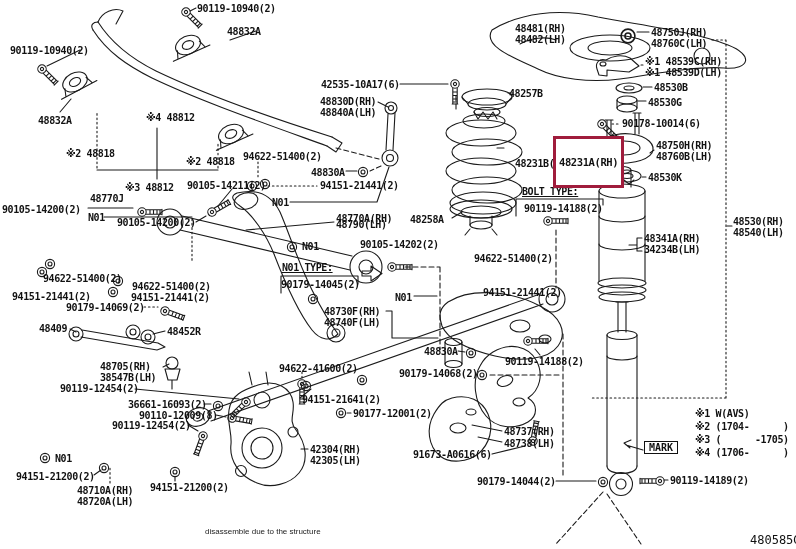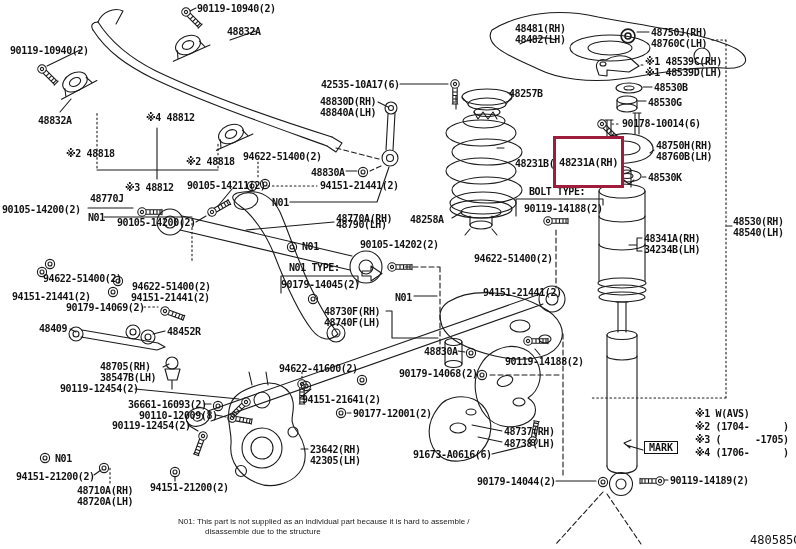--- a/index.html
+++ b/index.html
@@ -4,21 +4,21 @@
 <style>
   html,body{margin:0;padding:0;background:#fff;}
   .stage{position:relative;width:796px;height:549px;background:#fff;overflow:hidden;
          font-family:"DejaVu Sans Mono","DejaVu Sans",monospace;}
   .stage svg{position:absolute;left:0;top:0;z-index:1;}
   .stage svg *{stroke:#1b1b1b;fill:none;stroke-width:1.1;stroke-linecap:round;stroke-linejoin:round;}
   .stage svg .dash{stroke-dasharray:5 3;}
   .stage svg .dot{stroke-dasharray:1.6 2.8;}
   .lbl{position:absolute;z-index:2;font-size:10px;font-weight:bold;color:#111;
        white-space:pre;letter-spacing:-0.4px;line-height:11px;}
-  .lbl.u{padding-left:7px;}
+  .lbl.u{text-decoration:underline;}
   .hlbox{position:absolute;left:505px;top:136px;z-index:3;border:3px solid #a01c3c;
          background:#fff;padding:17px 3px;font-size:10.5px;font-weight:bold;color:#111;
          letter-spacing:-0.4px;white-space:pre;margin-left:48px;}
   .markbox{position:absolute;left:644px;top:441px;z-index:2;border:1.5px solid #111;
            background:#fff;padding:0 4px;font-size:10px;font-weight:bold;color:#111;}
   .note{position:absolute;z-index:2;font-family:"Liberation Sans","DejaVu Sans",sans-serif;
         font-size:8px;color:#222;white-space:pre;}
   .code{position:absolute;z-index:2;font-size:12px;font-weight:normal;color:#111;}
 </style>
 </head>
@@ -319,21 +319,21 @@
 <div class="lbl" style="left:644px;top:233px">48341A(RH)</div>
 <div class="lbl" style="left:644px;top:244px">34234B(LH)</div>
 <div class="lbl" style="left:733px;top:216px">48530(RH)</div>
 <div class="lbl" style="left:733px;top:227px">48540(LH)</div>
 <div class="lbl" style="left:424px;top:346px">48830A</div>
 <div class="lbl" style="left:505px;top:356px">90119-14188(2)</div>
 <div class="lbl" style="left:399px;top:368px">90179-14068(2)</div>
 <div class="lbl" style="left:279px;top:363px">94622-41600(2)</div>
 <div class="lbl" style="left:302px;top:394px">94151-21641(2)</div>
 <div class="lbl" style="left:353px;top:408px">90177-12001(2)</div>
-<div class="lbl" style="left:310px;top:444px">23642(RH)</div>
+<div class="lbl" style="left:310px;top:444px">42304(RH)</div>
 <div class="lbl" style="left:310px;top:455px">42305(LH)</div>
 <div class="lbl" style="left:100px;top:361px">48705(RH)</div>
 <div class="lbl" style="left:100px;top:372px">38547B(LH)</div>
 <div class="lbl" style="left:60px;top:383px">90119-12454(2)</div>
 <div class="lbl" style="left:128px;top:399px">36661-16093(2)</div>
 <div class="lbl" style="left:139px;top:410px">90110-12009(8)</div>
 <div class="lbl" style="left:112px;top:420px">90119-12454(2)</div>
 <div class="lbl" style="left:55px;top:453px">N01</div>
 <div class="lbl" style="left:16px;top:471px">94151-21200(2)</div>
 <div class="lbl" style="left:77px;top:485px">48710A(RH)</div>
@@ -346,18 +346,17 @@
 <div class="lbl" style="left:670px;top:475px">90119-14189(2)</div>
 
 <div class="lbl" style="left:695px;top:408px">※1 W(AVS)</div>
 <div class="lbl" style="left:695px;top:421px">※2 (1704-      )</div>
 <div class="lbl" style="left:695px;top:434px">※3 (      -1705)</div>
 <div class="lbl" style="left:695px;top:447px">※4 (1706-      )</div>
 
 <div class="hlbox">48231A(RH)</div>
 <div class="markbox">MARK</div>
 
-<div class="note" style="left:178px;top:517px">N01: This part is not supplied as an individual part because it is hard to assemble /</div>
 <div class="note" style="left:205px;top:527px">disassemble due to the structure</div>
 
 <div class="code" style="left:750px;top:533px">480585G</div>
 
 </div>
 
 </body></html>

